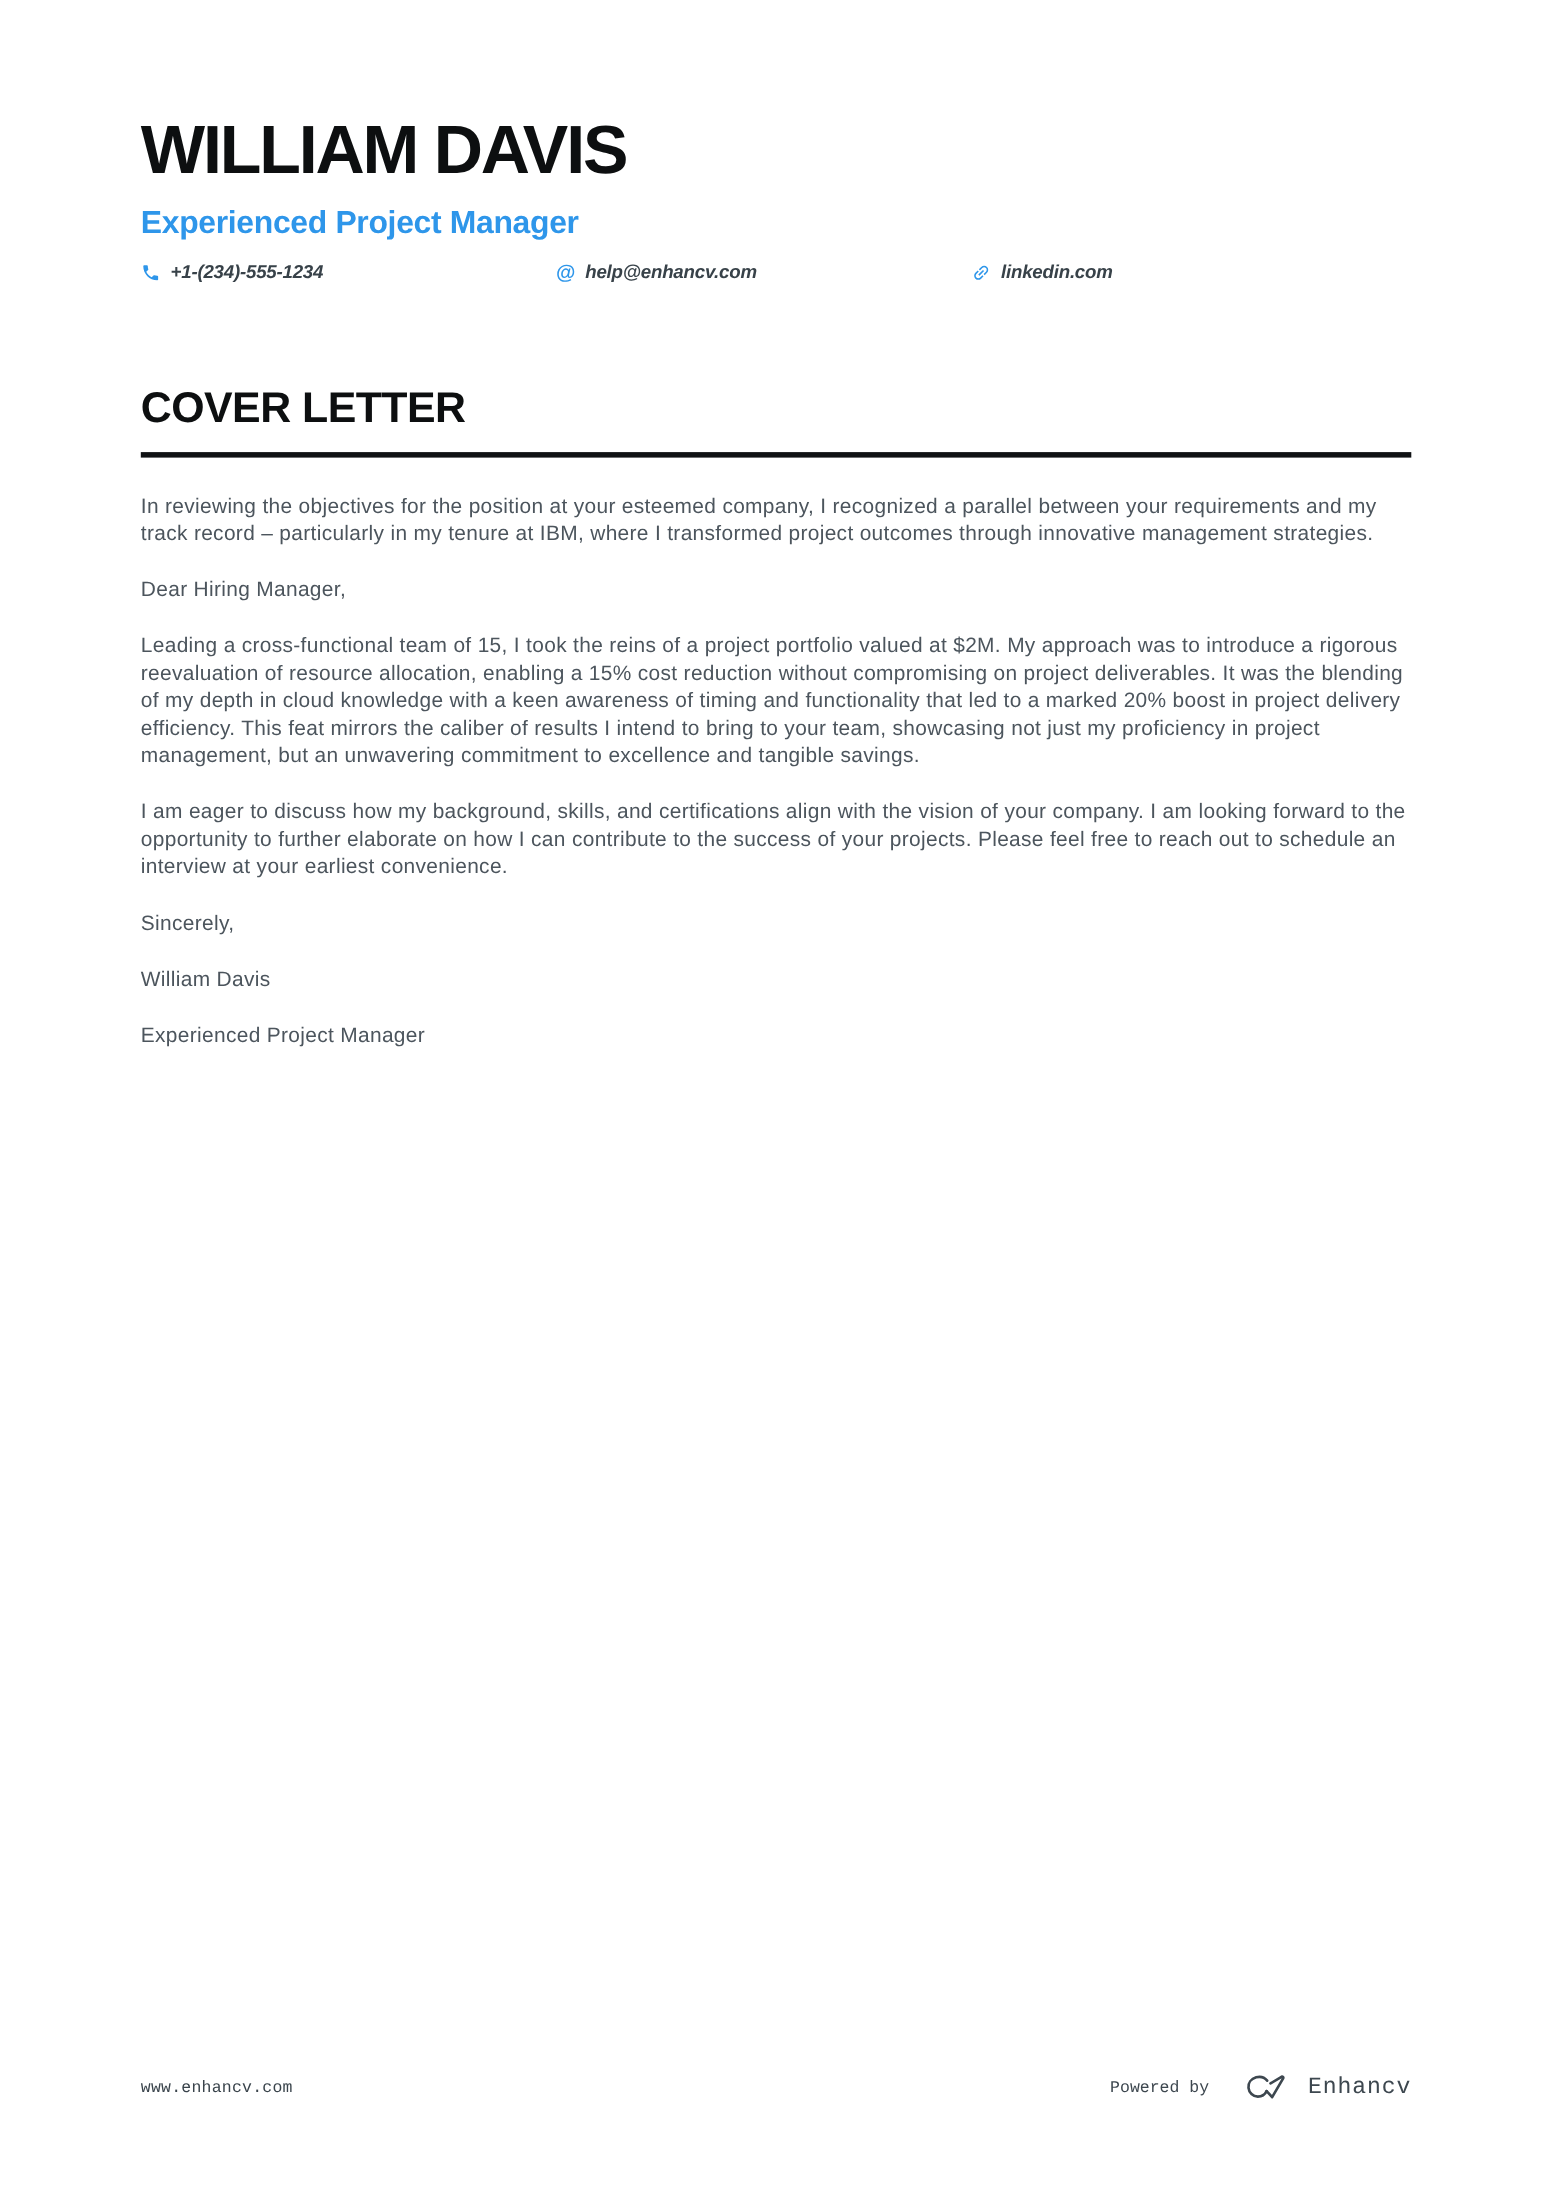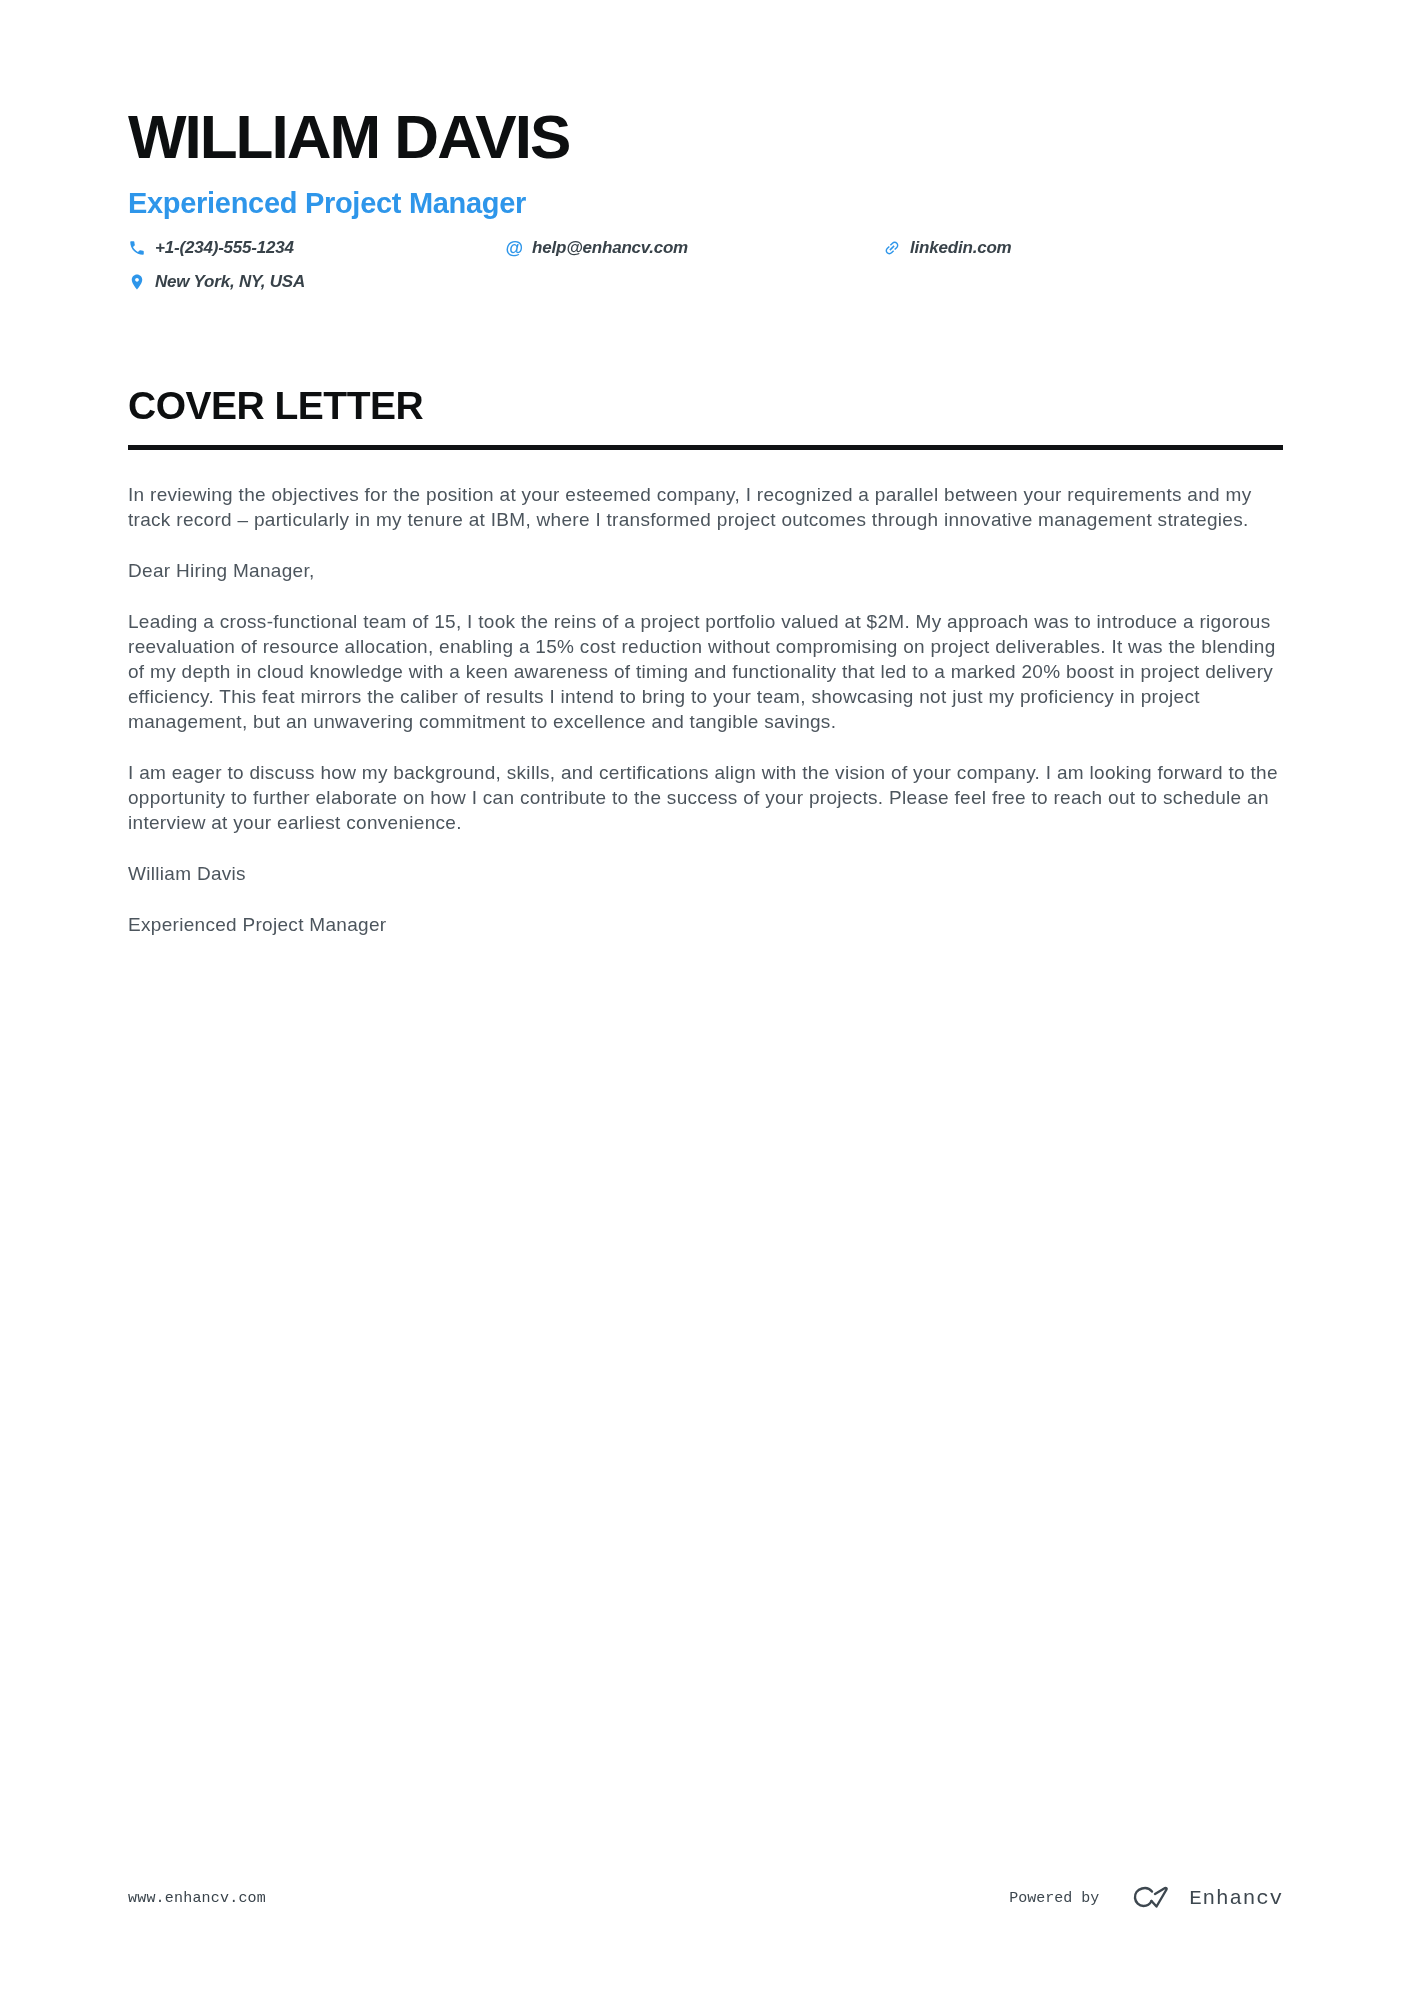--- a/index.html
+++ b/index.html
@@ -151,39 +151,30 @@
       </div>
       <div class="contact-item">
         <span class="icn">
           <svg viewBox="0 0 24 24">
               <path d="M17 7h-4v1.9h4c1.71 0 3.1 1.39 3.1 3.1 0 1.71-1.39 3.1-3.1 3.1h-4V17h4c2.76 0 5-2.24 5-5s-2.24-5-5-5zM3.9 12c0-1.71 1.39-3.1 3.1-3.1h4V7H7c-2.76 0-5 2.24-5 5s2.24 5 5 5h4v-1.9H7c-1.71 0-3.1-1.39-3.1-3.1zM8 13h8v-2H8v2z" transform="rotate(-45 12 12)"></path>
             </svg>
         </span>
         <span>linkedin.com</span>
       </div>
     </div>
-    <div class="contact-row">
-      <div class="contact-item">
-        <span class="icn">
-          <svg viewBox="0 0 24 24">
-              <path d="M12 2C8.13 2 5 5.13 5 9c0 5.25 7 13 7 13s7-7.75 7-13c0-3.87-3.13-7-7-7zm0 9.5c-1.38 0-2.5-1.12-2.5-2.5S10.62 6.5 12 6.5s2.5 1.12 2.5 2.5-1.12 2.5-2.5 2.5z"></path>
-            </svg>
-        </span>
-        <span>New York, NY, USA</span>
-      </div>
-    </div>
   </div>
 
   <h3 class="section-heading">COVER LETTER</h3>
 
   <div class="letter">
     <p>In reviewing the objectives for the position at your esteemed company, I recognized a parallel between your requirements and my track record – particularly in my tenure at IBM, where I transformed project outcomes through innovative management strategies.</p>
     <p>Dear Hiring Manager,</p>
     <p>Leading a cross-functional team of 15, I took the reins of a project portfolio valued at $2M. My approach was to introduce a rigorous reevaluation of resource allocation, enabling a 15% cost reduction without compromising on project deliverables. It was the blending of my depth in cloud knowledge with a keen awareness of timing and functionality that led to a marked 20% boost in project delivery efficiency. This feat mirrors the caliber of results I intend to bring to your team, showcasing not just my proficiency in project management, but an unwavering commitment to excellence and tangible savings.</p>
     <p>I am eager to discuss how my background, skills, and certifications align with the vision of your company. I am looking forward to the opportunity to further elaborate on how I can contribute to the success of your projects. Please feel free to reach out to schedule an interview at your earliest convenience.</p>
+    <p>Sincerely,</p>
     <p>William Davis</p>
     <p>Experienced Project Manager</p>
   </div>
 
   <div class="footer">
     <a class="footer-site" href="#">www.enhancv.com</a>
     <div class="footer-brand">
       <span class="powered-by">Powered by</span>
       <span class="brand-mark">
         <svg viewBox="0 0 44 30" fill="none" stroke="#3d474f" stroke-width="2.4" stroke-linecap="round" stroke-linejoin="round">

